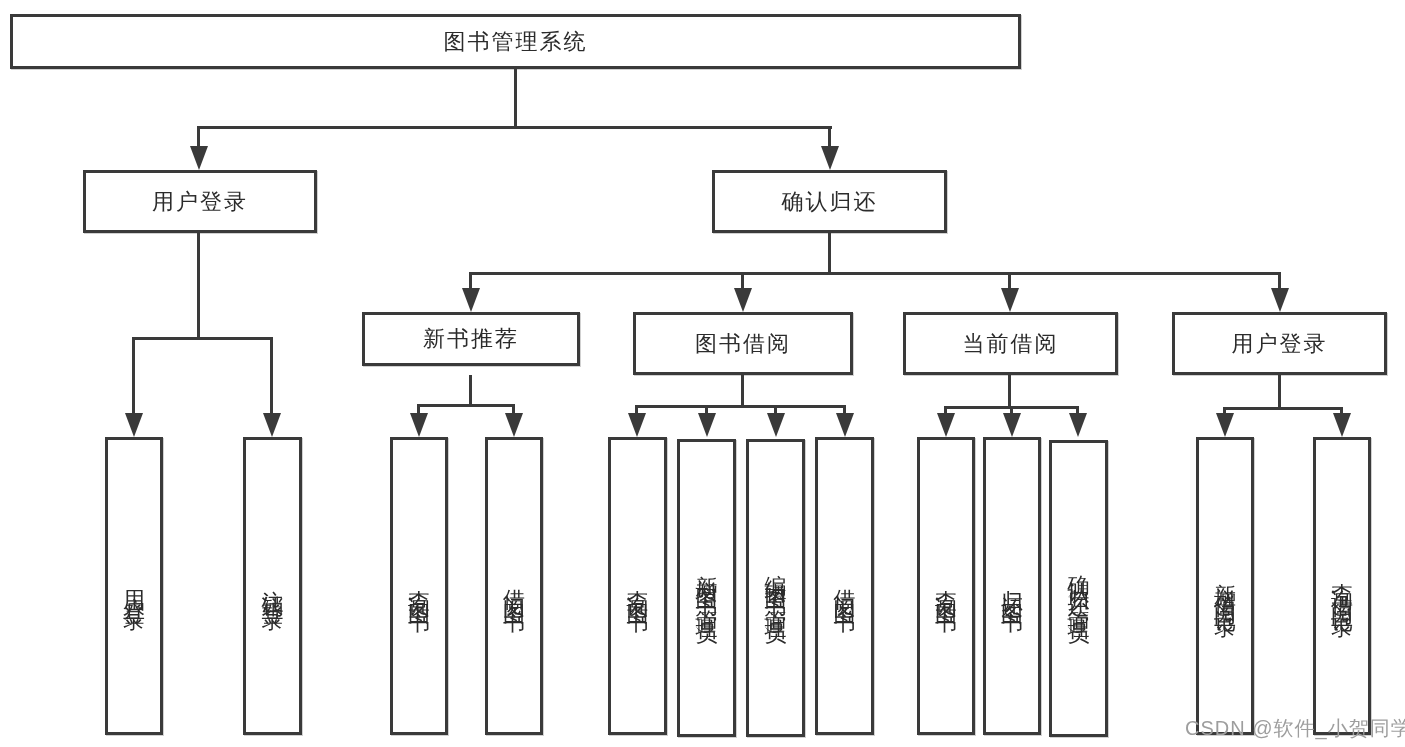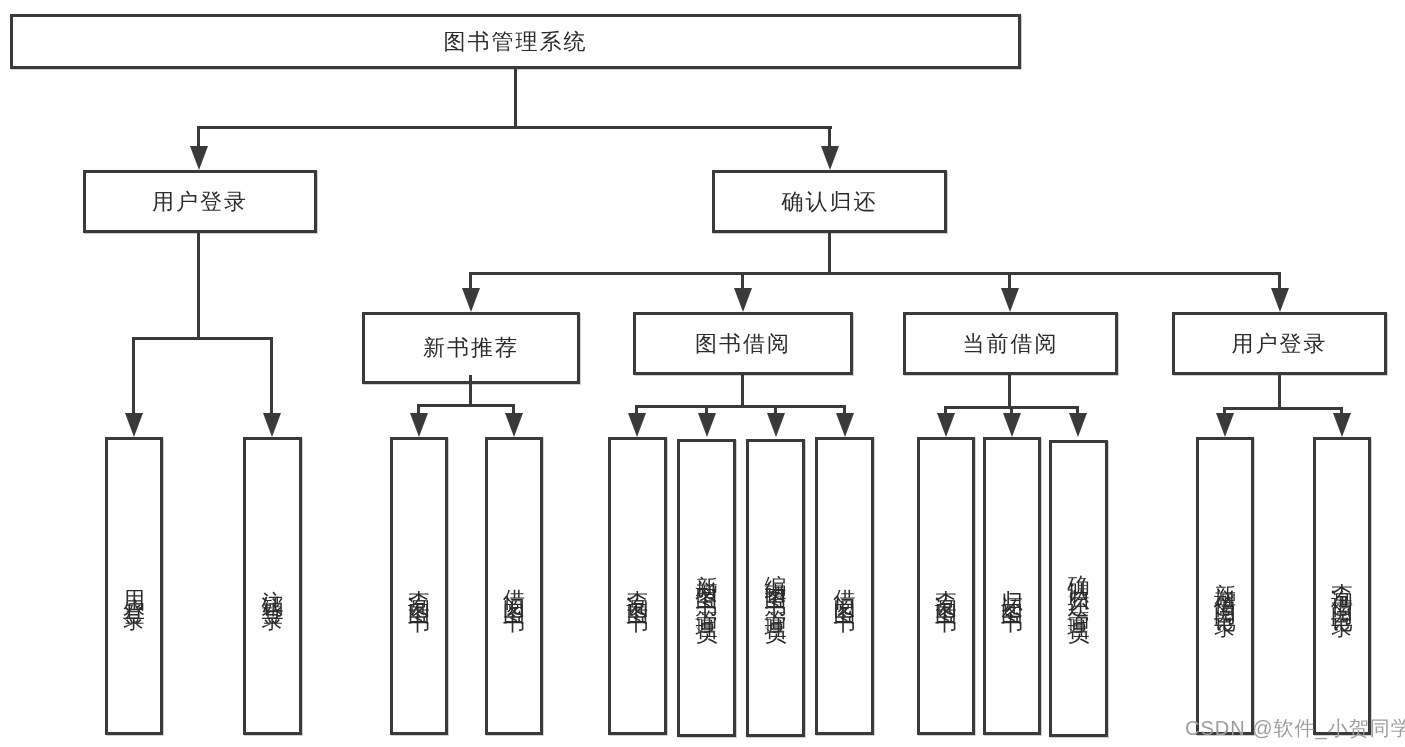--- a/index.html
+++ b/index.html
@@ -84,21 +84,21 @@
   <div class="hline" style="left:469px;top:272px;width:812px;"></div>
   <div class="vline" style="left:469px;top:272px;height:16px;"></div>
   <div class="arrow" style="left:462px;top:288px;"></div>
   <div class="vline" style="left:741px;top:272px;height:16px;"></div>
   <div class="arrow" style="left:734px;top:288px;"></div>
   <div class="vline" style="left:1008px;top:272px;height:16px;"></div>
   <div class="arrow" style="left:1001px;top:288px;"></div>
   <div class="vline" style="left:1278px;top:272px;height:16px;"></div>
   <div class="arrow" style="left:1271px;top:288px;"></div>
 
-  <div class="hbox" style="left:362px;top:312px;width:218px;height:72px;align-items:center;">
+  <div class="hbox" style="left:362px;top:312px;width:218px;height:54px;align-items:center;">
     <span>新书推荐</span>
   </div>
   <div class="hbox" style="left:633px;top:312px;width:220px;height:63px;">
     <span>图书借阅</span>
   </div>
   <div class="hbox" style="left:903px;top:312px;width:215px;height:63px;">
     <span>当前借阅</span>
   </div>
   <div class="hbox" style="left:1172px;top:312px;width:215px;height:63px;">
     <span>用户登录</span>

